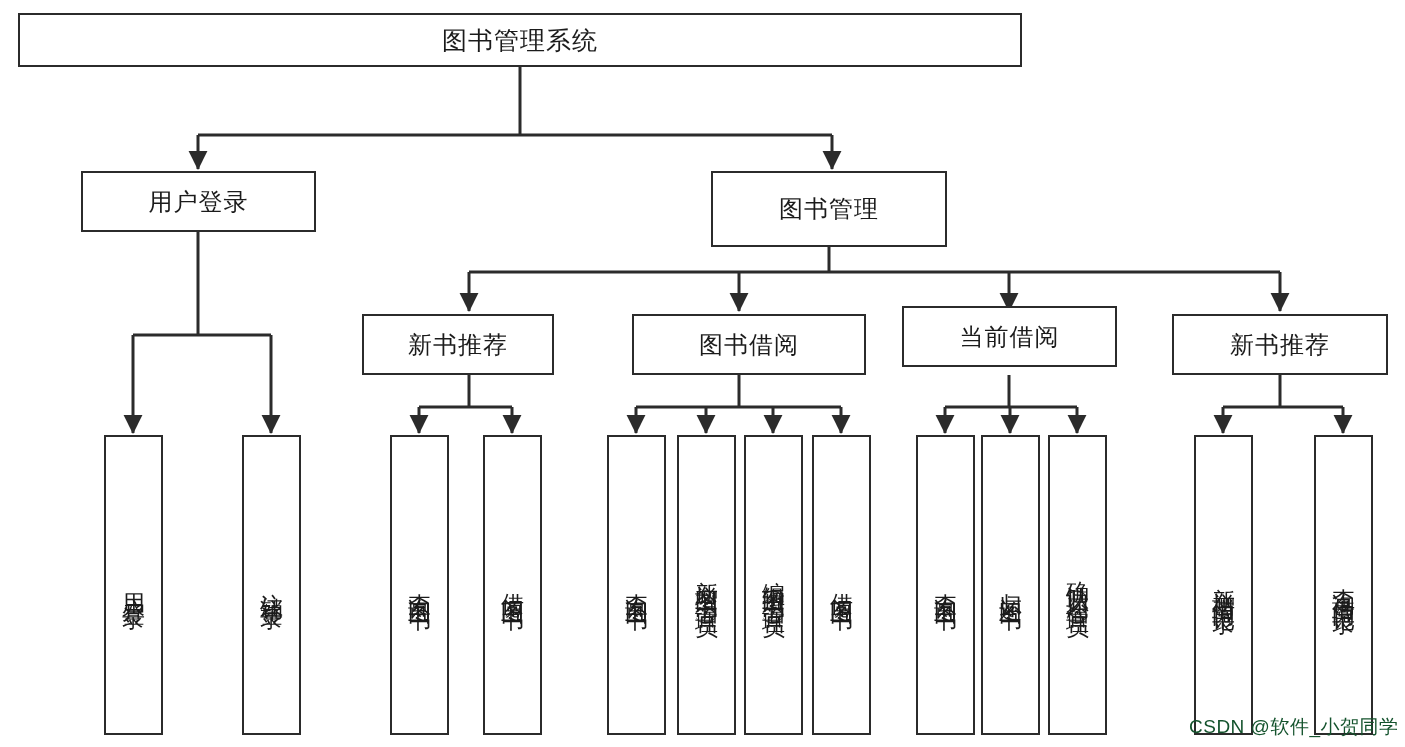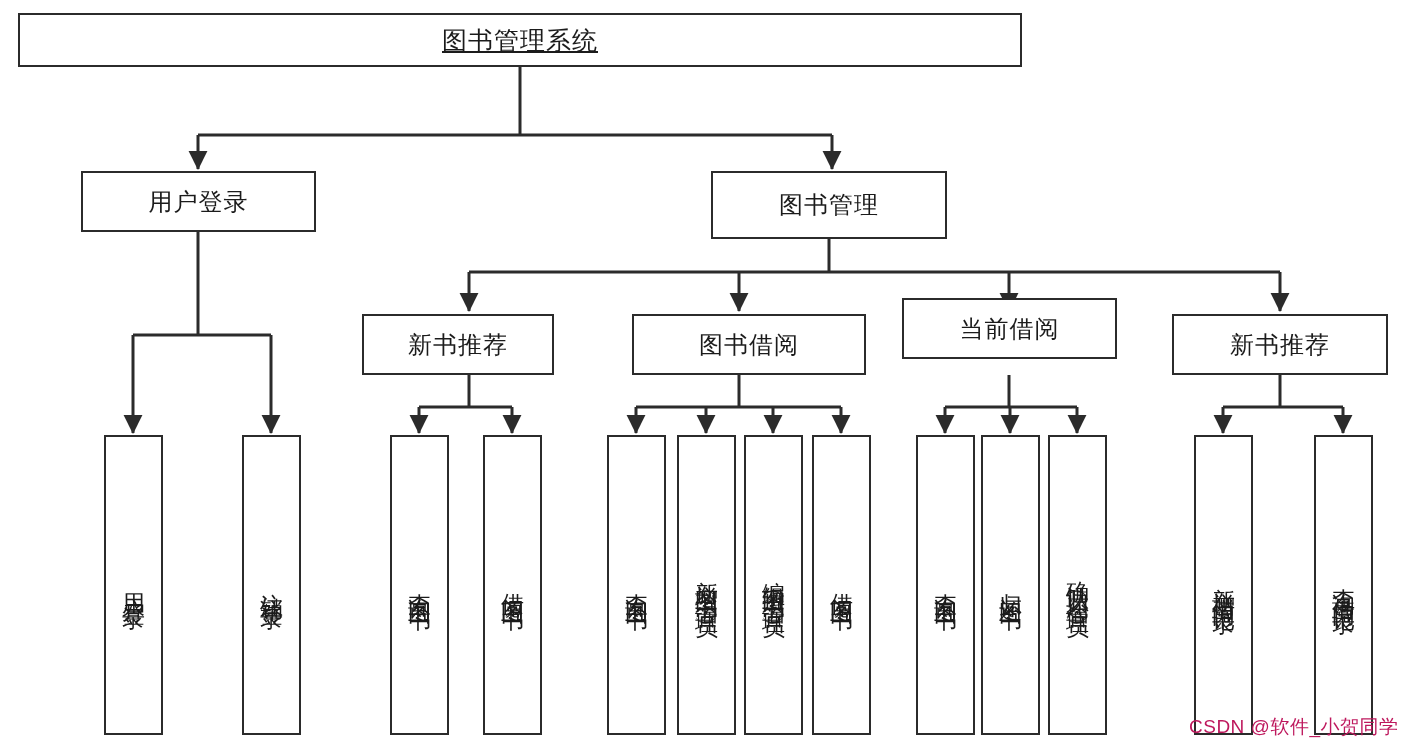--- a/index.html
+++ b/index.html
@@ -41,41 +41,40 @@
     letter-spacing: 1px;
     white-space: nowrap;
     line-height: 1.15;
   }
   
   .node.horizontal .node-label {
     font-size: 24px;
   }
   .node.root .node-label {
     font-size: 25px;
-    text-decoration: underline;
   }
   
   .node.leaf {
     border-width: 2.5px;
   }
   .node.leaf .node-label {
     writing-mode: vertical-rl;
     text-orientation: upright;
     font-size: 23px;
     letter-spacing: 5px;
     line-height: 1;
     text-align: center;
     max-height: 290px;
   }
   .watermark {
     position: absolute;
     left: 1189px;
     top: 714px;
     font-size: 19px;
-    color: #be185d;
+    color: #14532d;
     letter-spacing: 0.5px;
     white-space: nowrap;
     z-index: 5;
     font-family: "Liberation Sans", "DejaVu Sans", sans-serif;
   }
 </style>
 </head>
 <body>
 
 <div id="canvas">
@@ -130,31 +129,31 @@
     </g>
   </svg>
 
   <div class="node horizontal root" style="left:18px; top:13px; width:1004px; height:54px;">
     <span class="node-label">图书管理系统</span>
   </div>
 
   <div class="node horizontal" style="left:81px; top:171px; width:235px; height:61px;">
     <span class="node-label">用户登录</span>
   </div>
-  <div class="node horizontal" style="left:711px; top:171px; width:236px; height:68px;">
+  <div class="node horizontal" style="left:711px; top:171px; width:236px; height:76px;">
     <span class="node-label">图书管理</span>
   </div>
 
   <div class="node horizontal" style="left:362px; top:314px; width:192px; height:61px;">
     <span class="node-label">新书推荐</span>
   </div>
   <div class="node horizontal" style="left:632px; top:314px; width:234px; height:61px;">
     <span class="node-label">图书借阅</span>
   </div>
-  <div class="node horizontal" style="left:902px; top:298px; width:215px; height:61px;">
+  <div class="node horizontal" style="left:902px; top:306px; width:215px; height:61px;">
     <span class="node-label">当前借阅</span>
   </div>
   <div class="node horizontal" style="left:1172px; top:314px; width:216px; height:61px;">
     <span class="node-label">新书推荐</span>
   </div>
 
   <div class="node leaf" style="left:104px; top:435px; width:59px; height:300px;">
     <span class="node-label">用户登录</span>
   </div>
   <div class="node leaf" style="left:242px; top:435px; width:59px; height:300px;">

